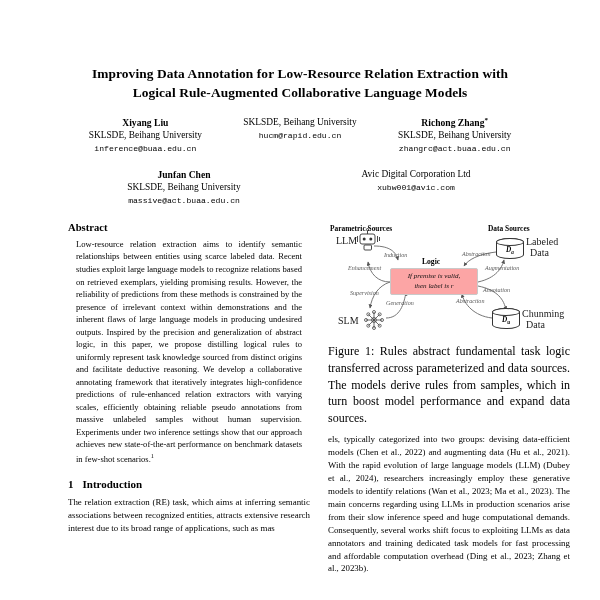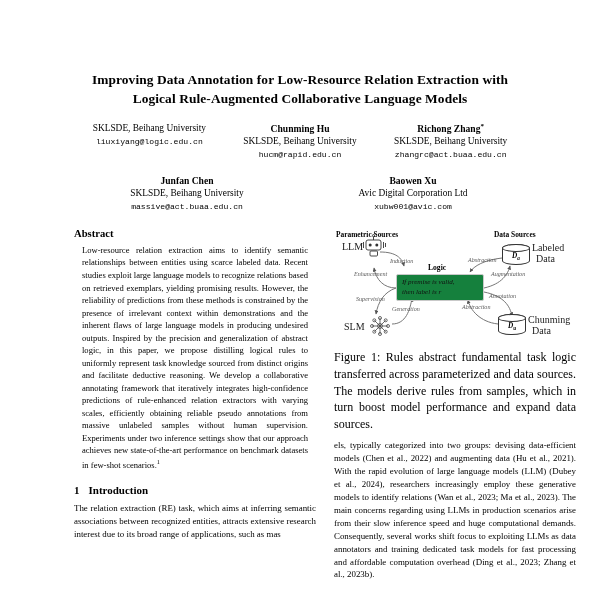--- a/index.html
+++ b/index.html
@@ -11,21 +11,21 @@
     width: 600px;
     height: 600px;
     overflow: hidden;
     font-family: "Liberation Serif", serif;
     color: #000000;
   }
   .page {
     position: relative;
     width: 600px;
     height: 520px;
-    padding: 16px;
+    padding: 10px;
     box-sizing: border-box;
   }
 
   
   .title-block {
     padding: 54px 62px 0 62px;
     text-align: center;
   }
   .paper-title {
     font-size: 13.4px;
@@ -148,24 +148,24 @@
     color: #222;
   }
   .logic-title {
     position: absolute;
     font-size: 7.6px;
     font-weight: bold;
     white-space: nowrap;
   }
   .logic-box {
     position: absolute;
-    background: #15803d;
+    background: #fca5a5;
     border: 0.6px solid #c9c9c9;
     border-radius: 2px;
-    text-align: left;
+    text-align: center;
     font-style: italic;
     font-size: 7.1px;
     line-height: 1.35;
     padding: 3px 5px;
     color: #111;
     white-space: nowrap;
   }
   .cyl {
     position: absolute;
     width: 26px;
@@ -209,43 +209,42 @@
 
   <div class="title-block">
     <div class="paper-title">
       <span>Improving Data Annotation for Low-Resource Relation Extraction with</span><br>
       <span>Logical Rule-Augmented Collaborative Language Models</span>
     </div>
   </div>
 
   <div class="authors-row">
     <div class="author">
+      <div class="author-name"><span>Xiyang Liu</span></div>
       <div class="author-aff">SKLSDE, Beihang University</div>
-      <div class="author-email">liuxiyang@logic.edu.cn</div>
-    </div>
-    <div class="author">
-      <div class="author-name"><span>Chunming Hu</span></div>
+      <div class="author-email">inference@buaa.edu.cn</div>
+    </div>
+    <div class="author">
       <div class="author-aff">SKLSDE, Beihang University</div>
       <div class="author-email">hucm@rapid.edu.cn</div>
     </div>
     <div class="author">
       <div class="author-name"><span>Richong Zhang</span><span class="sup">*</span></div>
       <div class="author-aff">SKLSDE, Beihang University</div>
       <div class="author-email">zhangrc@act.buaa.edu.cn</div>
     </div>
   </div>
 
   <div class="authors-row-2">
     <div class="author">
       <div class="author-name"><span>Junfan Chen</span></div>
       <div class="author-aff">SKLSDE, Beihang University</div>
       <div class="author-email">massive@act.buaa.edu.cn</div>
     </div>
     <div class="author">
-      <div class="author-name"><span>Baowen Xu</span></div>
       <div class="author-aff">Avic Digital Corporation Ltd</div>
       <div class="author-email">xubw001@avic.com</div>
     </div>
   </div>
 
   <div class="columns">
 
     <div class="col col-left">
       <div class="abstract-head">Abstract</div>
       <div class="abstract-body"><span>Low-resource relation extraction aims to identify semantic relationships between entities using scarce labeled data. Recent studies exploit large language models to recognize relations based on retrieved exemplars, yielding promising results. However, the reliability of predictions from these methods is constrained by the presence of irrelevant context within demonstrations and the inherent flaws of large language models in producing undesired outputs. Inspired by the precision and generalization of abstract logic, in this paper, we propose distilling logical rules to uniformly represent task knowledge sourced from distinct origins and facilitate deductive reasoning. We develop a collaborative annotating framework that iteratively integrates high-confidence predictions of rule-enhanced relation extractors with varying scales, efficiently obtaining reliable pseudo annotations from massive unlabeled samples without human supervision. Experiments under two inference settings show that our approach achieves new state-of-the-art performance on benchmark datasets in few-shot scenarios.</span><span class="fn-sup">1</span></div>

